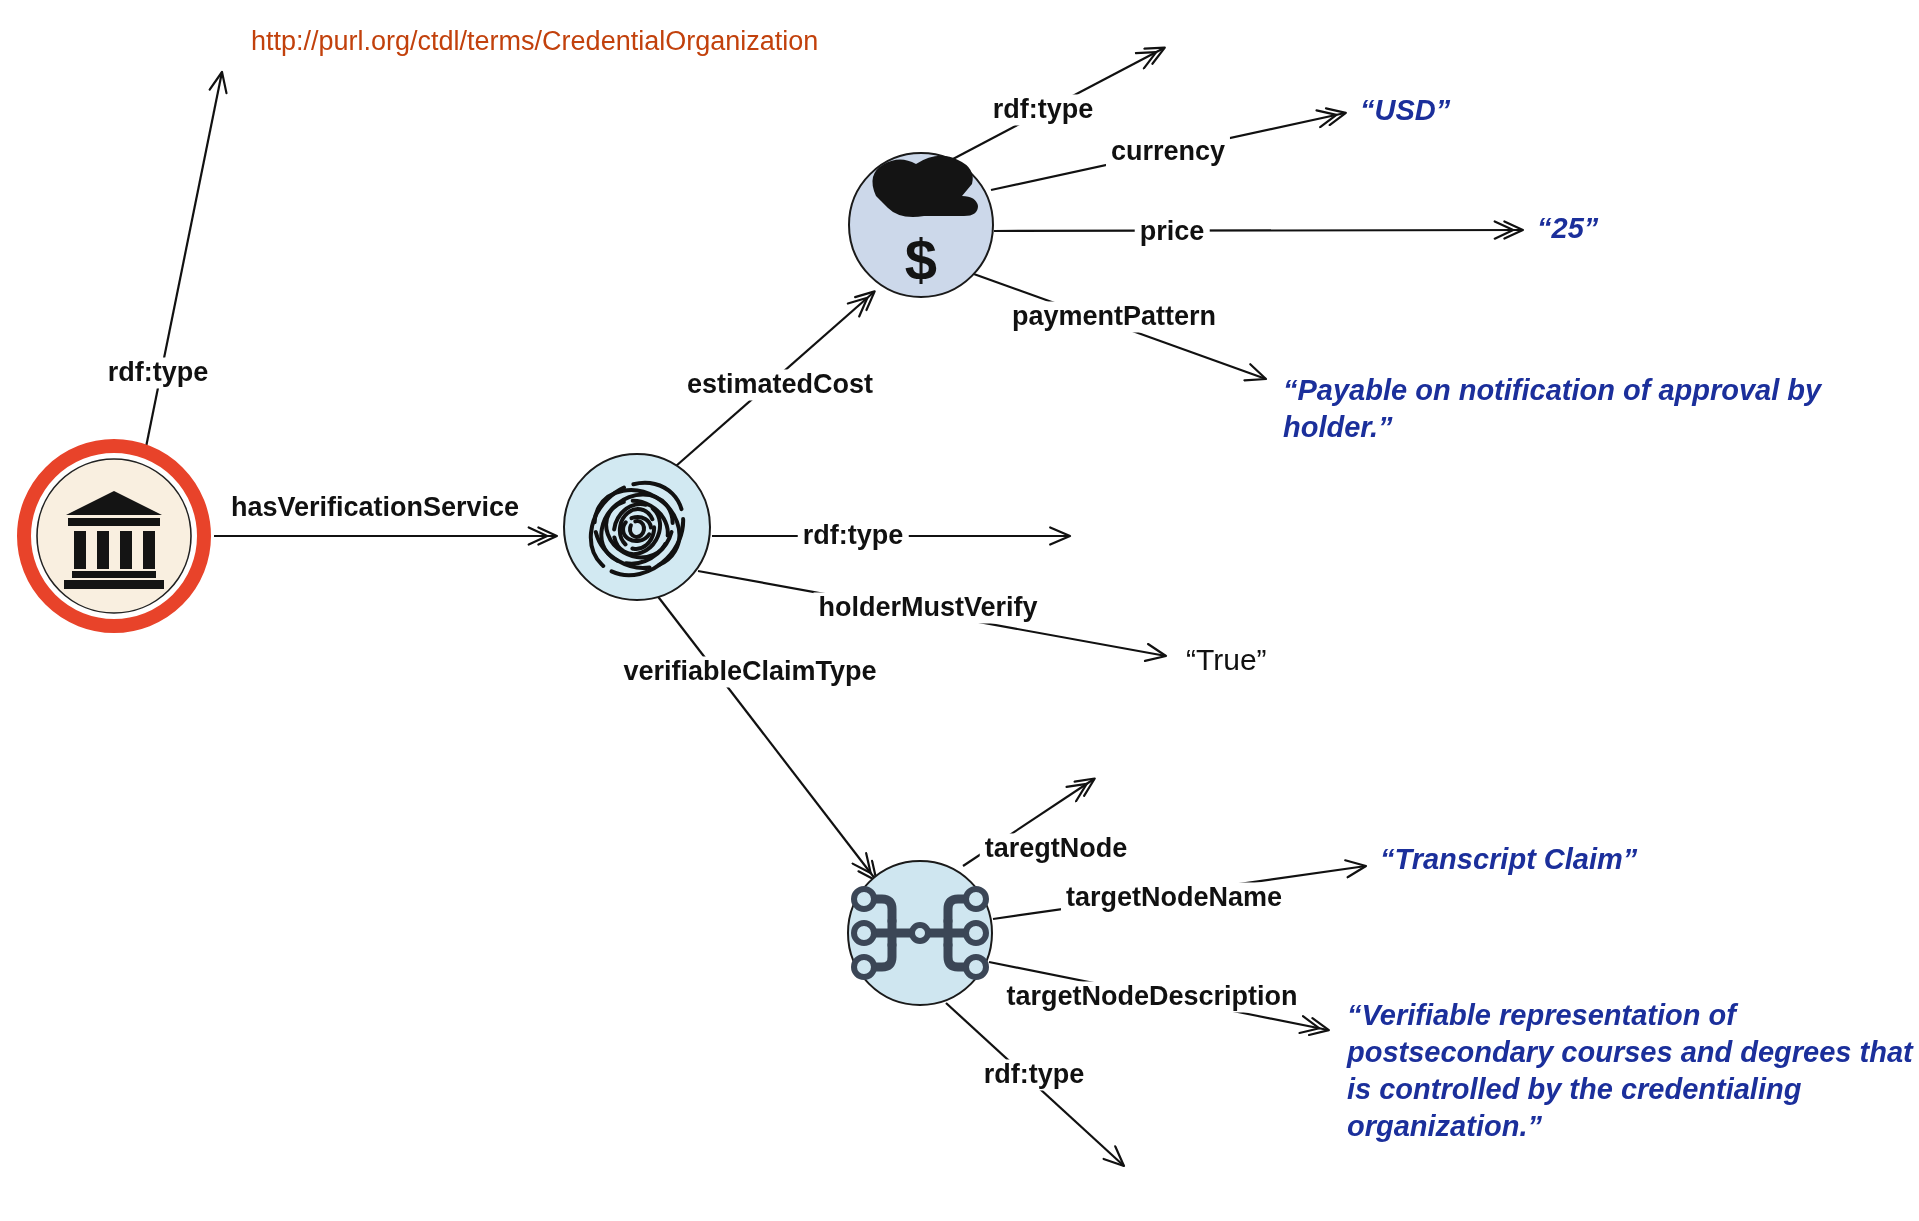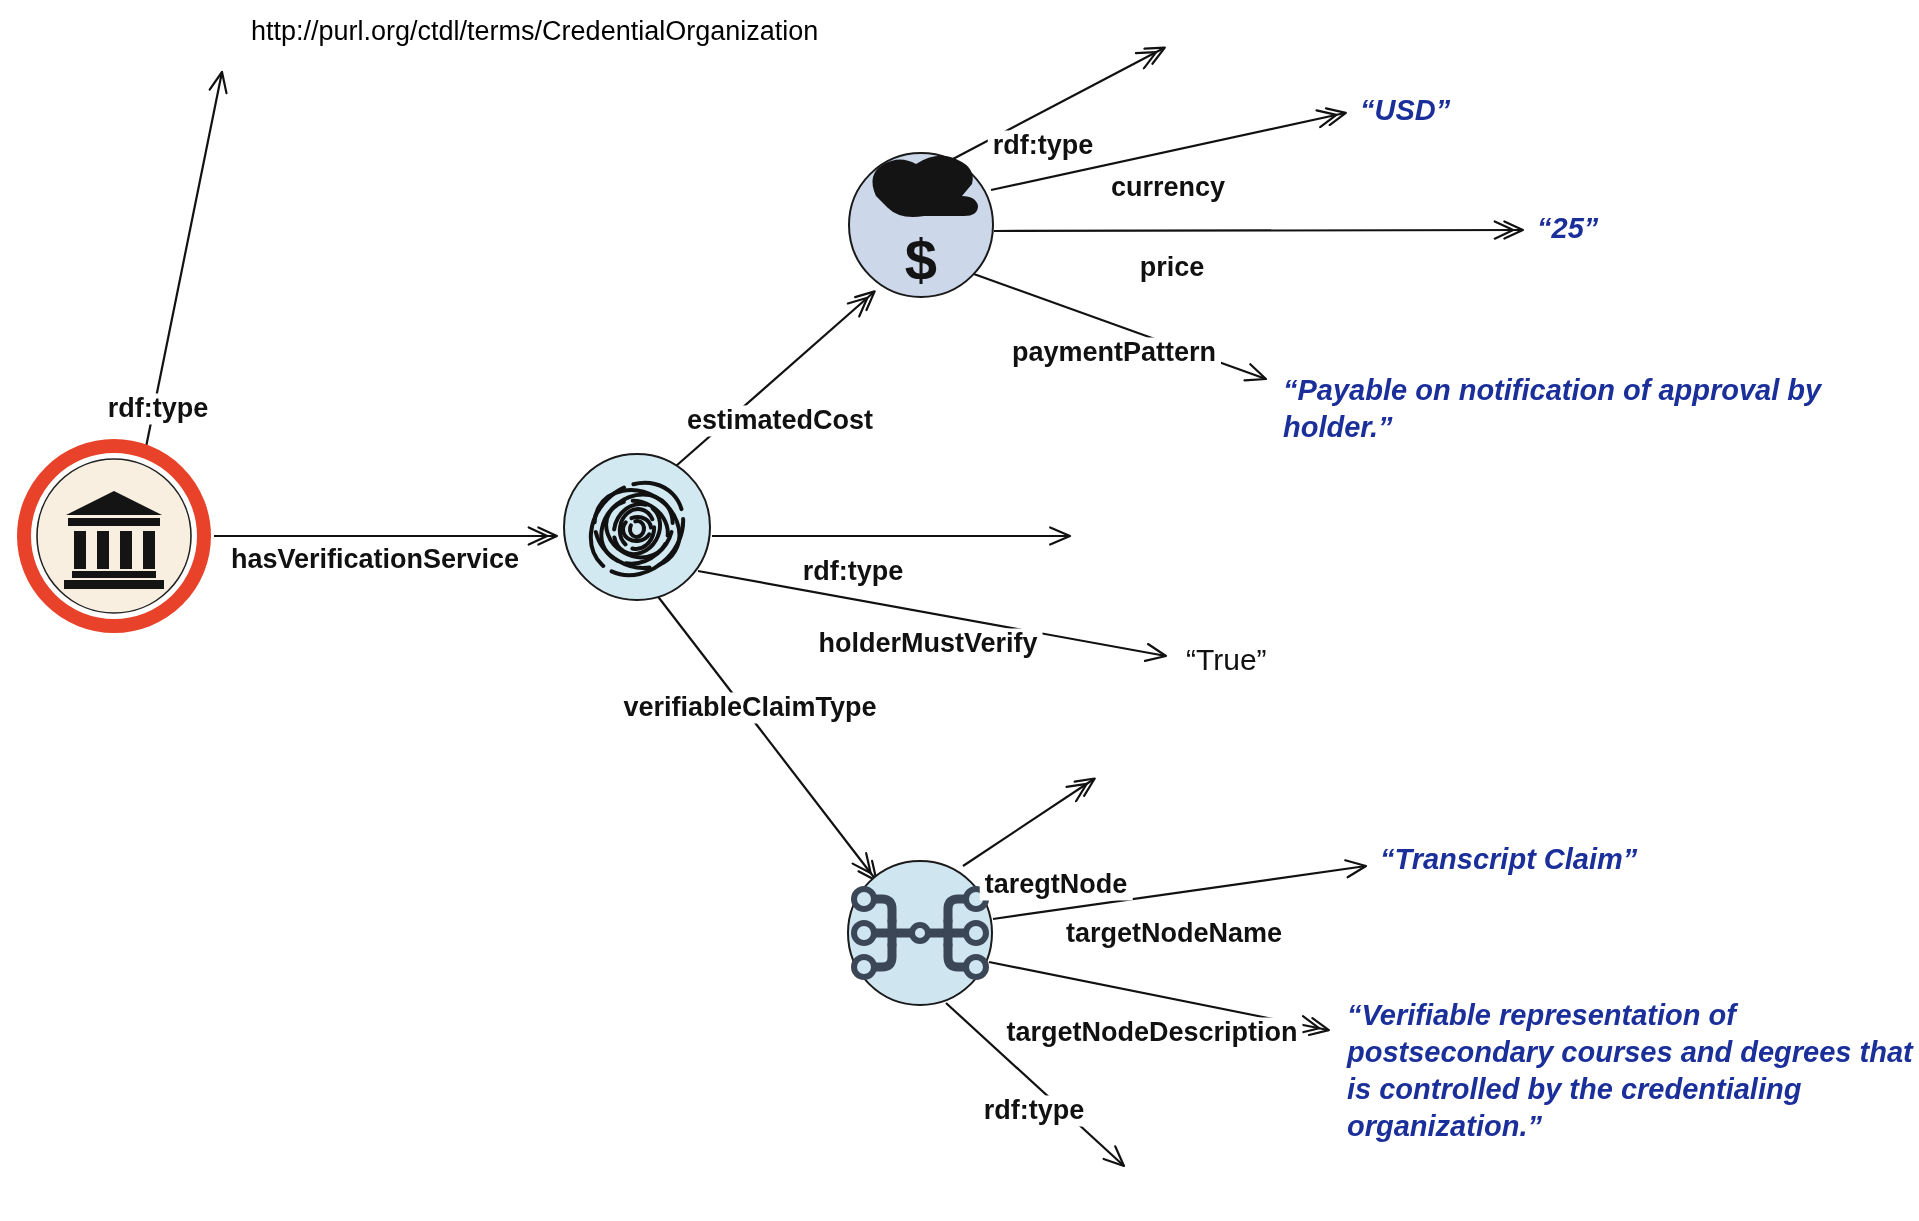--- a/index.html
+++ b/index.html
@@ -1,22 +1,22 @@
 <!DOCTYPE html>
 <html><head>
 <meta charset="utf-8">
 <style>
   html,body{margin:0;padding:0;background:#ffffff;}
   .canvas{position:relative;width:1919px;height:1221px;background:#ffffff;overflow:hidden;
           font-family:"Liberation Sans",sans-serif;}
   .layer{position:absolute;left:0;top:0;}
   .lbl{position:absolute;transform:translate(-50%,-50%);background:#ffffff;padding:0 5px;
-       font-size:27px;font-weight:bold;color:#111;white-space:nowrap;line-height:1.15;z-index:3;margin-top:36px;}
-  .uri{position:absolute;transform:translateY(-50%);font-size:27px;font-weight:normal;color:#000000;
-       white-space:nowrap;background:#fff;padding:0 3px;z-index:3;}
+       font-size:27px;font-weight:bold;color:#111;white-space:nowrap;line-height:1.15;z-index:3;}
+  .uri{position:absolute;transform:translateY(-50%);font-size:27px;font-weight:normal;color:#c2410c;
+       white-space:nowrap;background:#fff;padding:0 3px;z-index:3;margin-top:10px;}
   .lit{position:absolute;transform:translateY(-50%);font-size:29px;font-weight:bold;font-style:italic;
        color:#1b2f9b;white-space:nowrap;z-index:3;}
   .lit-block{position:absolute;font-size:29px;font-weight:bold;font-style:italic;color:#1b2f9b;
        line-height:1.28;z-index:3;margin-top:32px;}
   .lit-black{position:absolute;transform:translateY(-50%);font-size:30px;font-weight:normal;color:#111;
        white-space:nowrap;z-index:3;}
 </style>
 </head>
 <body>
 
@@ -108,21 +108,21 @@
           <circle cx="976" cy="899" r="10"></circle>
           <circle cx="976" cy="933" r="10"></circle>
           <circle cx="976" cy="967" r="10"></circle>
           <circle cx="920" cy="933" r="8"></circle>
         </g>
       </g>
     </g>
   </svg>
 
   <div class="lbl" style="left:158px;top:373px">rdf:type</div>
-  <div class="lbl" style="left:375px;top:524px">hasVerificationService</div>
+  <div class="lbl" style="left:375px;top:508px">hasVerificationService</div>
   <div class="lbl" style="left:780px;top:385px">estimatedCost</div>
   <div class="lbl" style="left:853px;top:536px">rdf:type</div>
   <div class="lbl" style="left:928px;top:608px">holderMustVerify</div>
   <div class="lbl" style="left:750px;top:672px">verifiableClaimType</div>
   <div class="lbl" style="left:1043px;top:110px">rdf:type</div>
   <div class="lbl" style="left:1168px;top:152px">currency</div>
   <div class="lbl" style="left:1172px;top:232px">price</div>
   <div class="lbl" style="left:1114px;top:317px">paymentPattern</div>
   <div class="lbl" style="left:1056px;top:849px">taregtNode</div>
   <div class="lbl" style="left:1174px;top:898px">targetNodeName</div>

